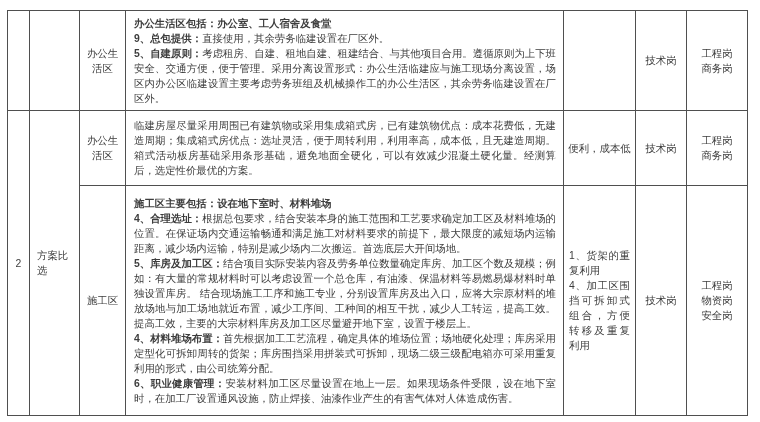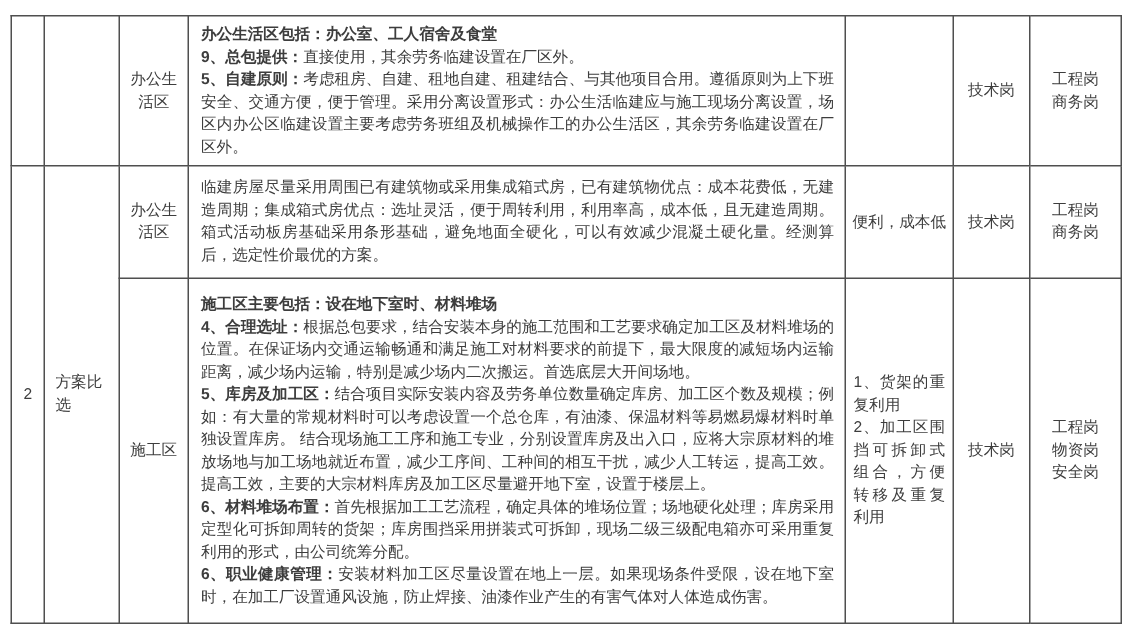--- a/index.html
+++ b/index.html
@@ -109,26 +109,26 @@
     </tr>
 
     <tr class="row-c">
       <td class="c-center">
         <span>施工区</span>
       </td>
       <td class="c-content">
         <p><b>施工区主要包括：设在地下室时、材料堆场</b></p>
         <p><b>4、合理选址：</b><span>根据总包要求，结合安装本身的施工范围和工艺要求确定加工区及材料堆场的位置。在保证场内交通运输畅通和满足施工对材料要求的前提下，最大限度的减短场内运输距离，减少场内运输，特别是减少场内二次搬运。首选底层大开间场地。</span></p>
         <p><b>5、库房及加工区：</b><span>结合项目实际安装内容及劳务单位数量确定库房、加工区个数及规模；例如：有大量的常规材料时可以考虑设置一个总仓库，有油漆、保温材料等易燃易爆材料时单独设置库房。 结合现场施工工序和施工专业，分别设置库房及出入口，应将大宗原材料的堆放场地与加工场地就近布置，减少工序间、工种间的相互干扰，减少人工转运，提高工效。提高工效，主要的大宗材料库房及加工区尽量避开地下室，设置于楼层上。</span></p>
-        <p><b>6、材料堆场布置：</b><span>首先根据加工工艺流程，确定具体的堆场位置；场地硬化处理；库房采用定型化可拆卸周转的货架；库房围挡采用拼装式可拆卸，现场二级三级配电箱亦可采用重复利用的形式，由公司统筹分配。</span></p>
+        <p><b>4、材料堆场布置：</b><span>首先根据加工工艺流程，确定具体的堆场位置；场地硬化处理；库房采用定型化可拆卸周转的货架；库房围挡采用拼装式可拆卸，现场二级三级配电箱亦可采用重复利用的形式，由公司统筹分配。</span></p>
         <p><b>6、职业健康管理：</b><span>安装材料加工区尽量设置在地上一层。如果现场条件受限，设在地下室时，在加工厂设置通风设施，防止焊接、油漆作业产生的有害气体对人体造成伤害。</span></p>
       </td>
       <td class="c-benefit-list">
         <p>1、货架的重复利用</p>
-        <p>2、加工区围挡可拆卸式组合，方便转移及重复利用</p>
+        <p>4、加工区围挡可拆卸式组合，方便转移及重复利用</p>
       </td>
       <td class="c-posts">
         <span>技术岗</span>
       </td>
       <td class="c-posts">
         <div>工程岗</div>
         <div>物资岗</div>
         <div>安全岗</div>
       </td>
     </tr>

